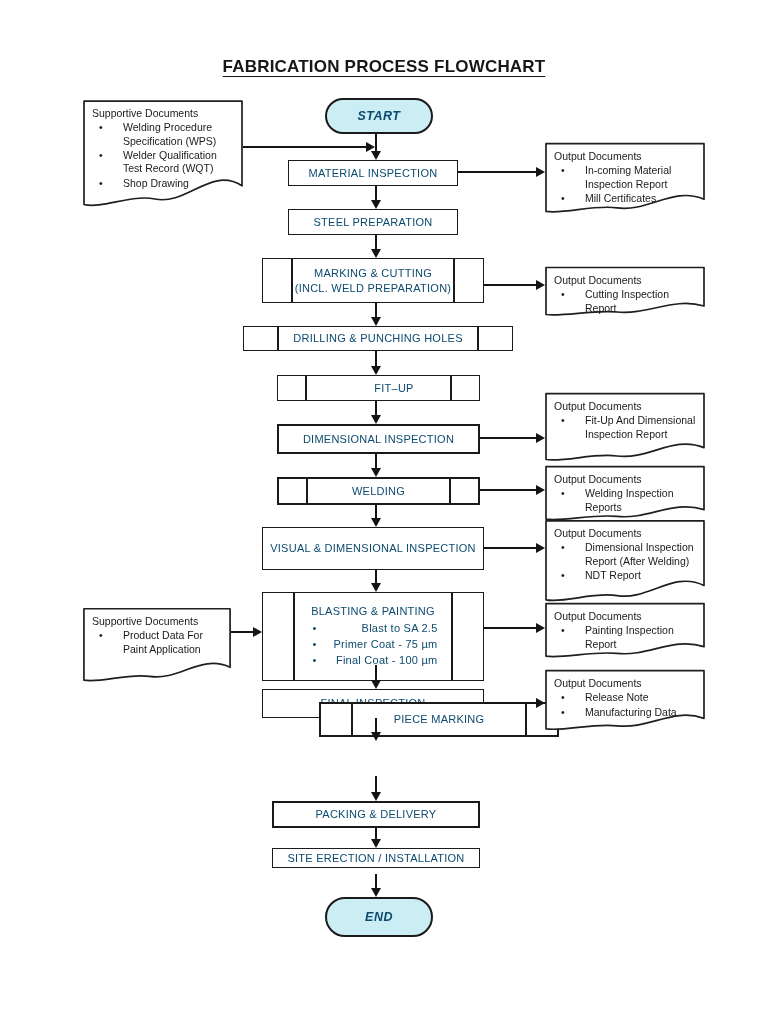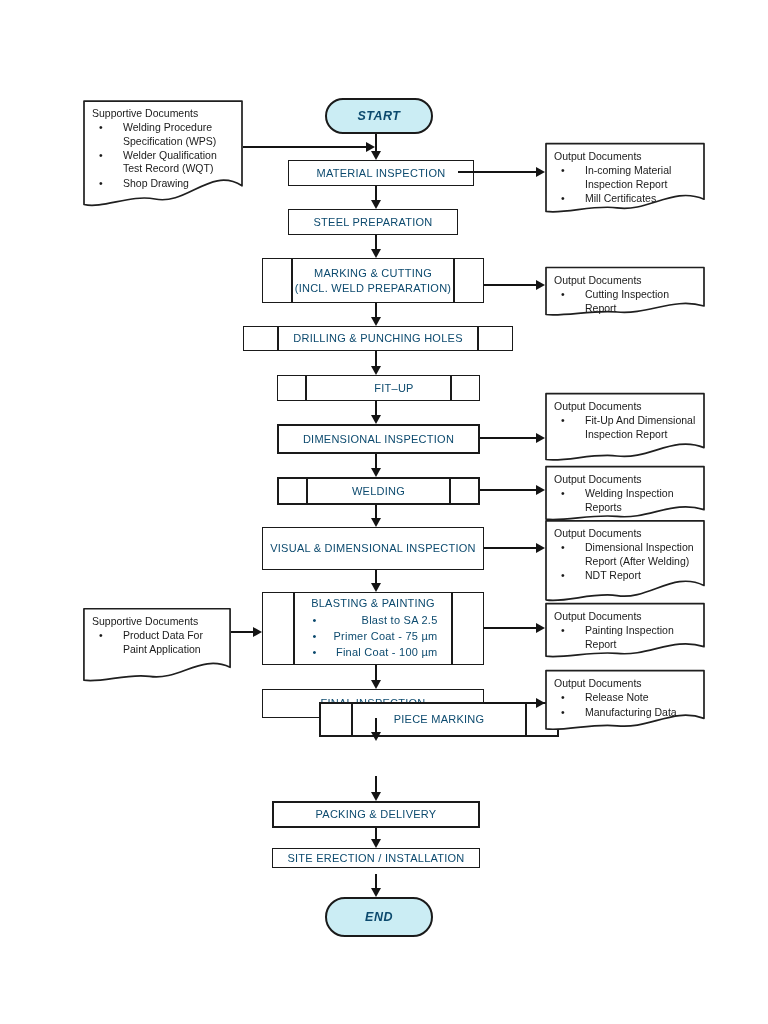--- a/index.html
+++ b/index.html
@@ -34,26 +34,27 @@
   .doc .content{position:relative;padding:7px 8px 0 9px;font-size:10.5px;line-height:1.27;text-align:left;}
   .doc .dhead{font-weight:400;margin-bottom:1px;}
   .doc .ditem{position:relative;padding-left:31px;margin-top:1px;}
   .doc .ditem::before{content:"•";position:absolute;left:7px;}
 </style>
 </head>
 <body>
 
 <div class="stage">
 
+  <div class="title">FABRICATION PROCESS FLOWCHART</div>
 
   <div class="node capsule" style="left:325px;top:98px;width:108px;height:36px;">
     <span>START</span>
   </div>
 
-  <div class="node" style="left:288px;top:160px;width:186px;height:26px;">
+  <div class="node" style="left:288px;top:160px;width:170px;height:26px;">
     <span>MATERIAL INSPECTION</span>
   </div>
 
   <div class="node" style="left:288px;top:209px;width:170px;height:26px;">
     <span>STEEL PREPARATION</span>
   </div>
 
   <div class="node predef" style="left:262px;top:258px;width:222px;height:45px;--bar:28px;">
     <span>MARKING &amp; CUTTING</span>
     <span>(INCL. WELD PREPARATION)</span>
@@ -72,21 +73,21 @@
   </div>
 
   <div class="node predef" style="left:277px;top:477px;width:203px;height:28px;--bar:27px;border-width:2px;">
     <span>WELDING</span>
   </div>
 
   <div class="node" style="left:262px;top:527px;width:222px;height:43px;">
     <span>VISUAL &amp; DIMENSIONAL INSPECTION</span>
   </div>
 
-  <div class="node predef" style="left:262px;top:592px;width:222px;height:73px;--bar:30px;">
+  <div class="node predef" style="left:262px;top:592px;width:222px;height:89px;--bar:30px;">
     <span>BLASTING &amp; PAINTING</span>
     <div class="blast-list">
       <div class="blast-item">Blast to  SA 2.5</div>
       <div class="blast-item">Primer Coat - 75 µm</div>
       <div class="blast-item">Final Coat - 100 µm</div>
     </div>
   </div>
 
   <div class="node" style="left:262px;top:689px;width:222px;height:29px;">
     <span>FINAL INSPECTION</span>

